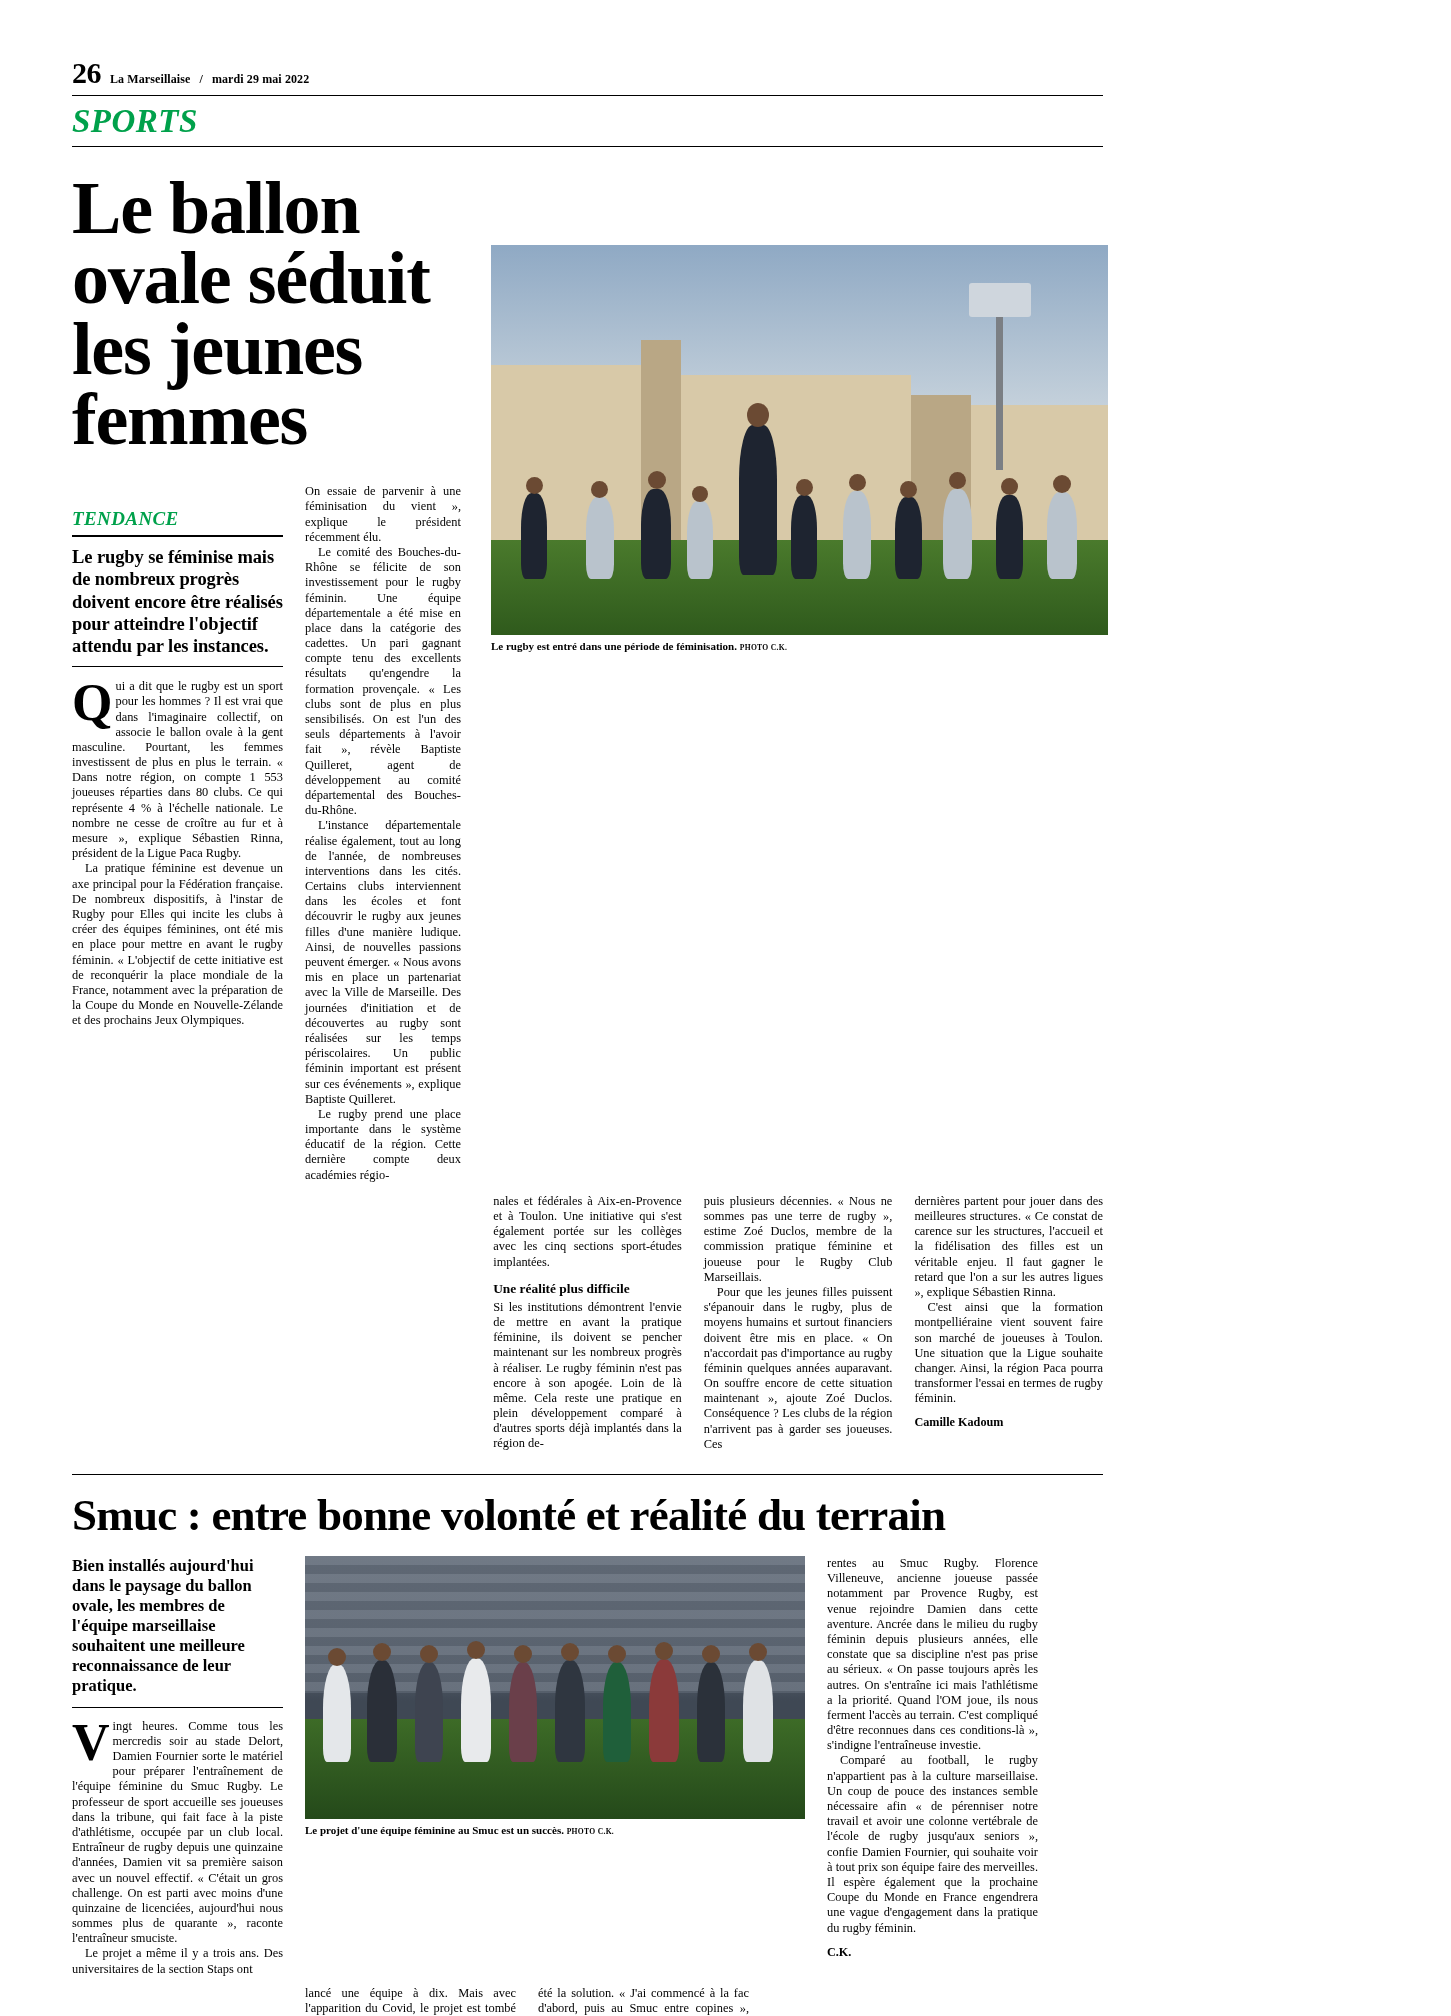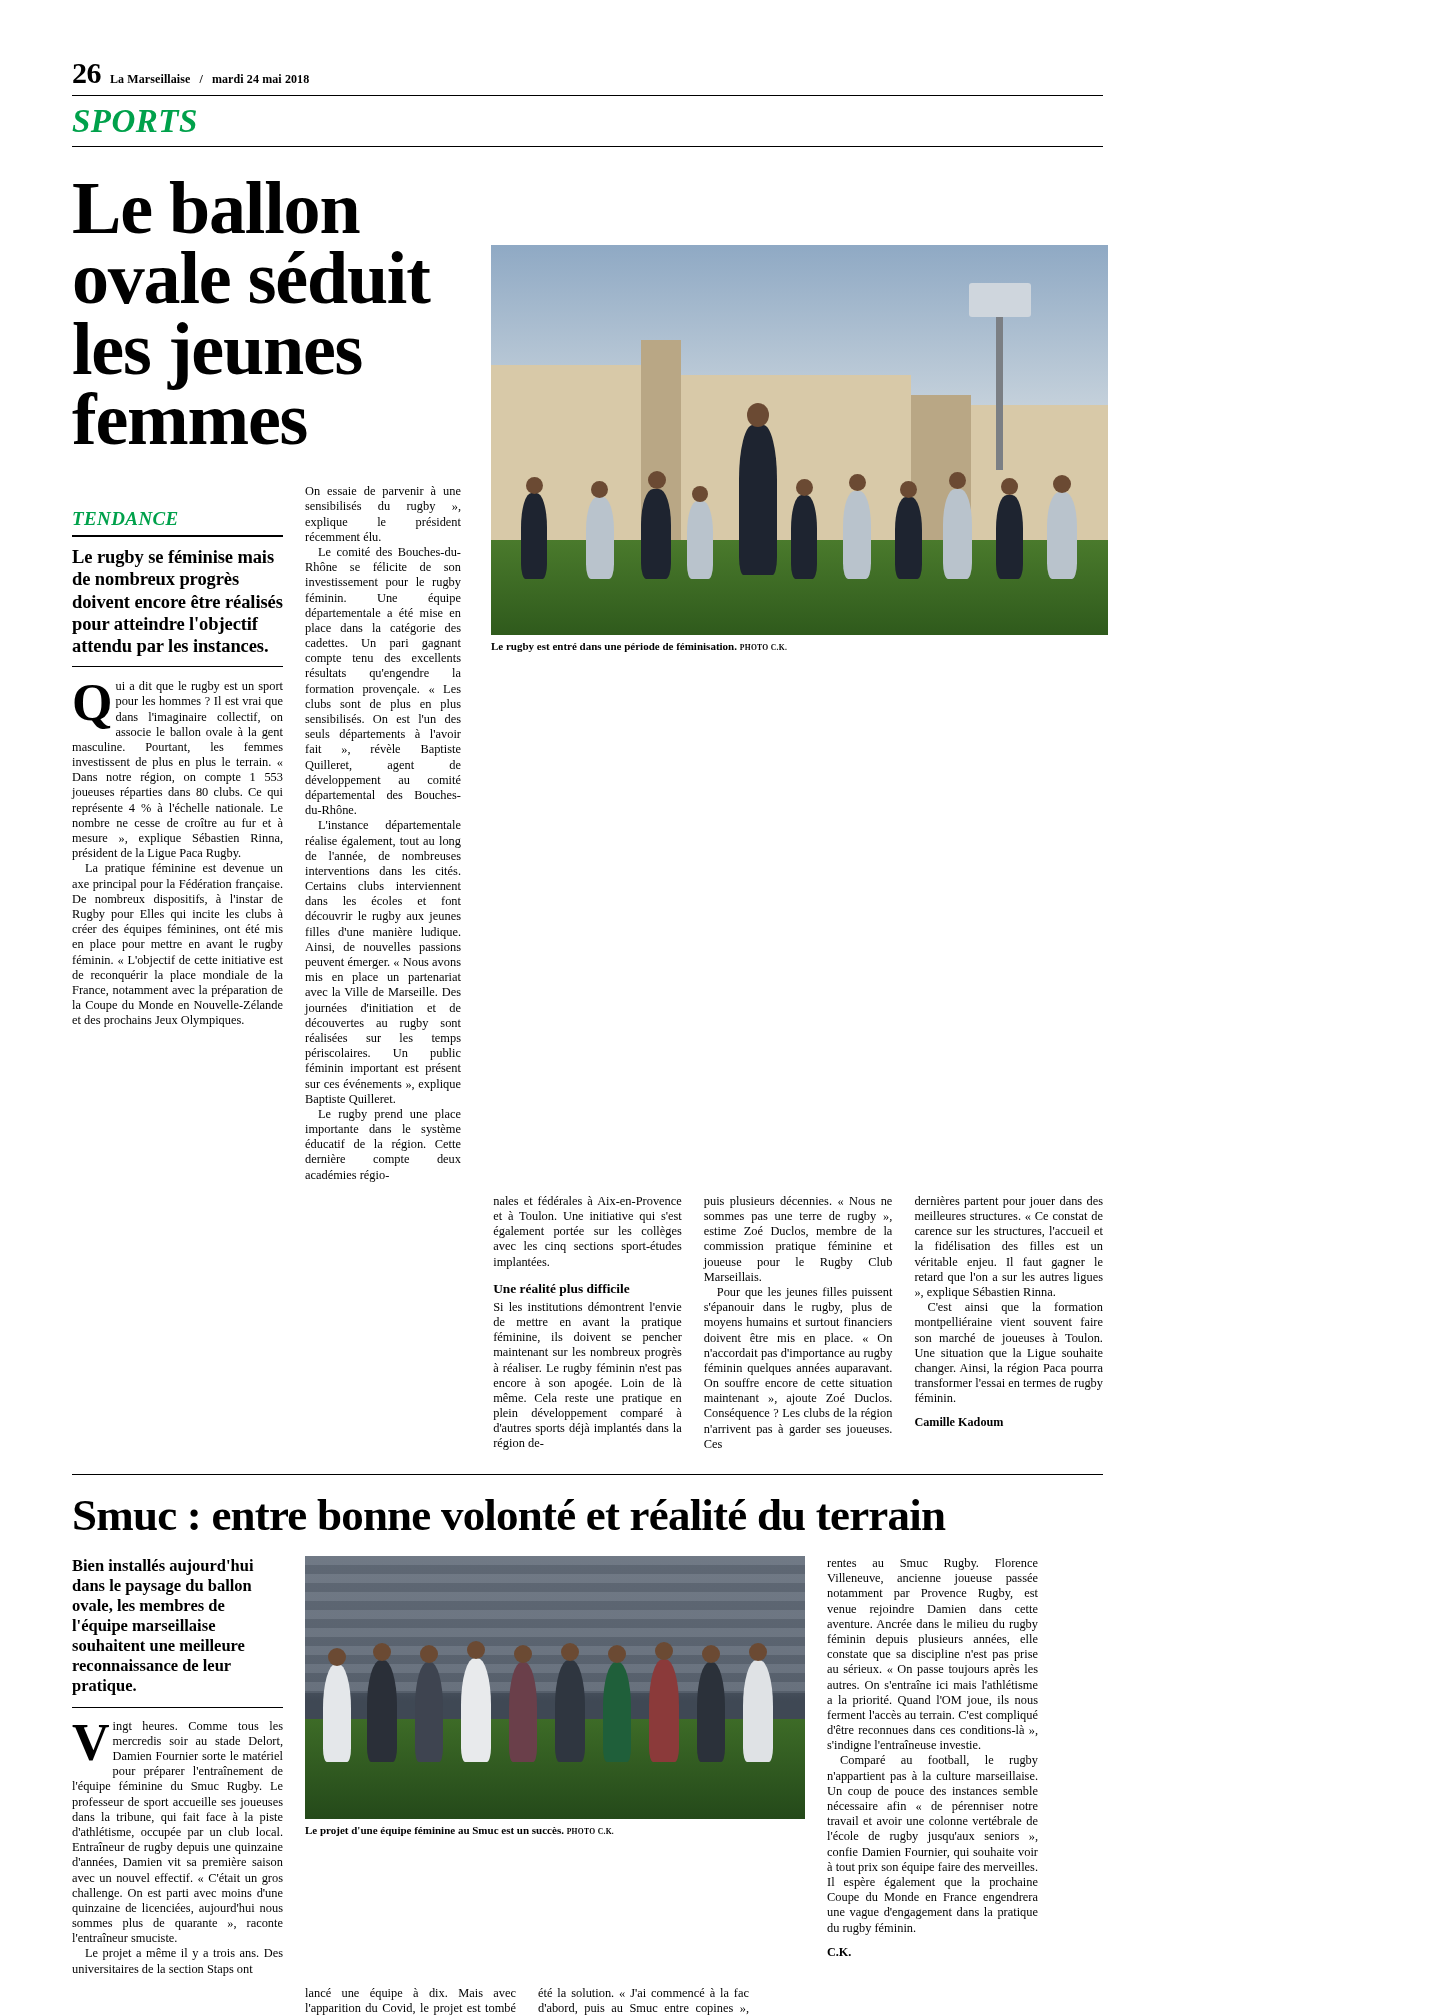--- a/index.html
+++ b/index.html
@@ -114,21 +114,21 @@
 </style>
 </head>
 <body>
 
 <div class="page">
 
   <div class="folio">
     <span class="folio-num">26</span>
     <span class="folio-meta">La Marseillaise</span>
     <span class="folio-meta">/</span>
-    <span class="folio-meta">mardi 24 mai 2018</span>
+    <span class="folio-meta">mardi 29 mai 2022</span>
   </div>
   <div class="rule-thin"></div>
 
   <div class="section-kicker">SPORTS</div>
   <div class="rule-hair"></div>
 
   <div class="top-block">
 
     <div class="left-col">
       <h1 class="headline">Le ballon ovale séduit les jeunes femmes</h1>
@@ -140,21 +140,21 @@
           <div class="standfirst">Le rugby se féminise mais de nombreux progrès doivent encore être réalisés pour atteindre l'objectif attendu par les instances.</div>
           <div class="standfirst-rule"></div>
           <div class="body">
             <p class="first dropcap">Qui a dit que le rugby est un sport pour les hommes ? Il est vrai que dans l'imaginaire collectif, on associe le ballon ovale à la gent masculine. Pourtant, les femmes investissent de plus en plus le terrain. « Dans notre région, on compte 1 553 joueuses réparties dans 80 clubs. Ce qui représente 4 % à l'échelle nationale. Le nombre ne cesse de croître au fur et à mesure », explique Sébastien Rinna, président de la Ligue Paca Rugby.</p>
             <p>La pratique féminine est devenue un axe principal pour la Fédération française. De nombreux dispositifs, à l'instar de Rugby pour Elles qui incite les clubs à créer des équipes féminines, ont été mis en place pour mettre en avant le rugby féminin. « L'objectif de cette initiative est de reconquérir la place mondiale de la France, notamment avec la préparation de la Coupe du Monde en Nouvelle-Zélande et des prochains Jeux Olympiques.</p>
           </div>
         </div>
 
         <div class="col">
           <div class="body">
-            <p class="first">On essaie de parvenir à une sensibilisés du rugby », explique le président récemment élu.</p>
+            <p class="first">On essaie de parvenir à une féminisation du vient », explique le président récemment élu.</p>
             <p>Le comité des Bouches-du-Rhône se félicite de son investissement pour le rugby féminin. Une équipe départementale a été mise en place dans la catégorie des cadettes. Un pari gagnant compte tenu des excellents résultats qu'engendre la formation provençale. « Les clubs sont de plus en plus sensibilisés. On est l'un des seuls départements à l'avoir fait », révèle Baptiste Quilleret, agent de développement au comité départemental des Bouches-du-Rhône.</p>
             <p>L'instance départementale réalise également, tout au long de l'année, de nombreuses interventions dans les cités. Certains clubs interviennent dans les écoles et font découvrir le rugby aux jeunes filles d'une manière ludique. Ainsi, de nouvelles passions peuvent émerger. « Nous avons mis en place un partenariat avec la Ville de Marseille. Des journées d'initiation et de découvertes au rugby sont réalisées sur les temps périscolaires. Un public féminin important est présent sur ces événements », explique Baptiste Quilleret.</p>
             <p>Le rugby prend une place importante dans le système éducatif de la région. Cette dernière compte deux académies régio-</p>
           </div>
         </div>
       </div>
     </div>
 
     <div class="photo-col">
       <div class="photo photo-1">

